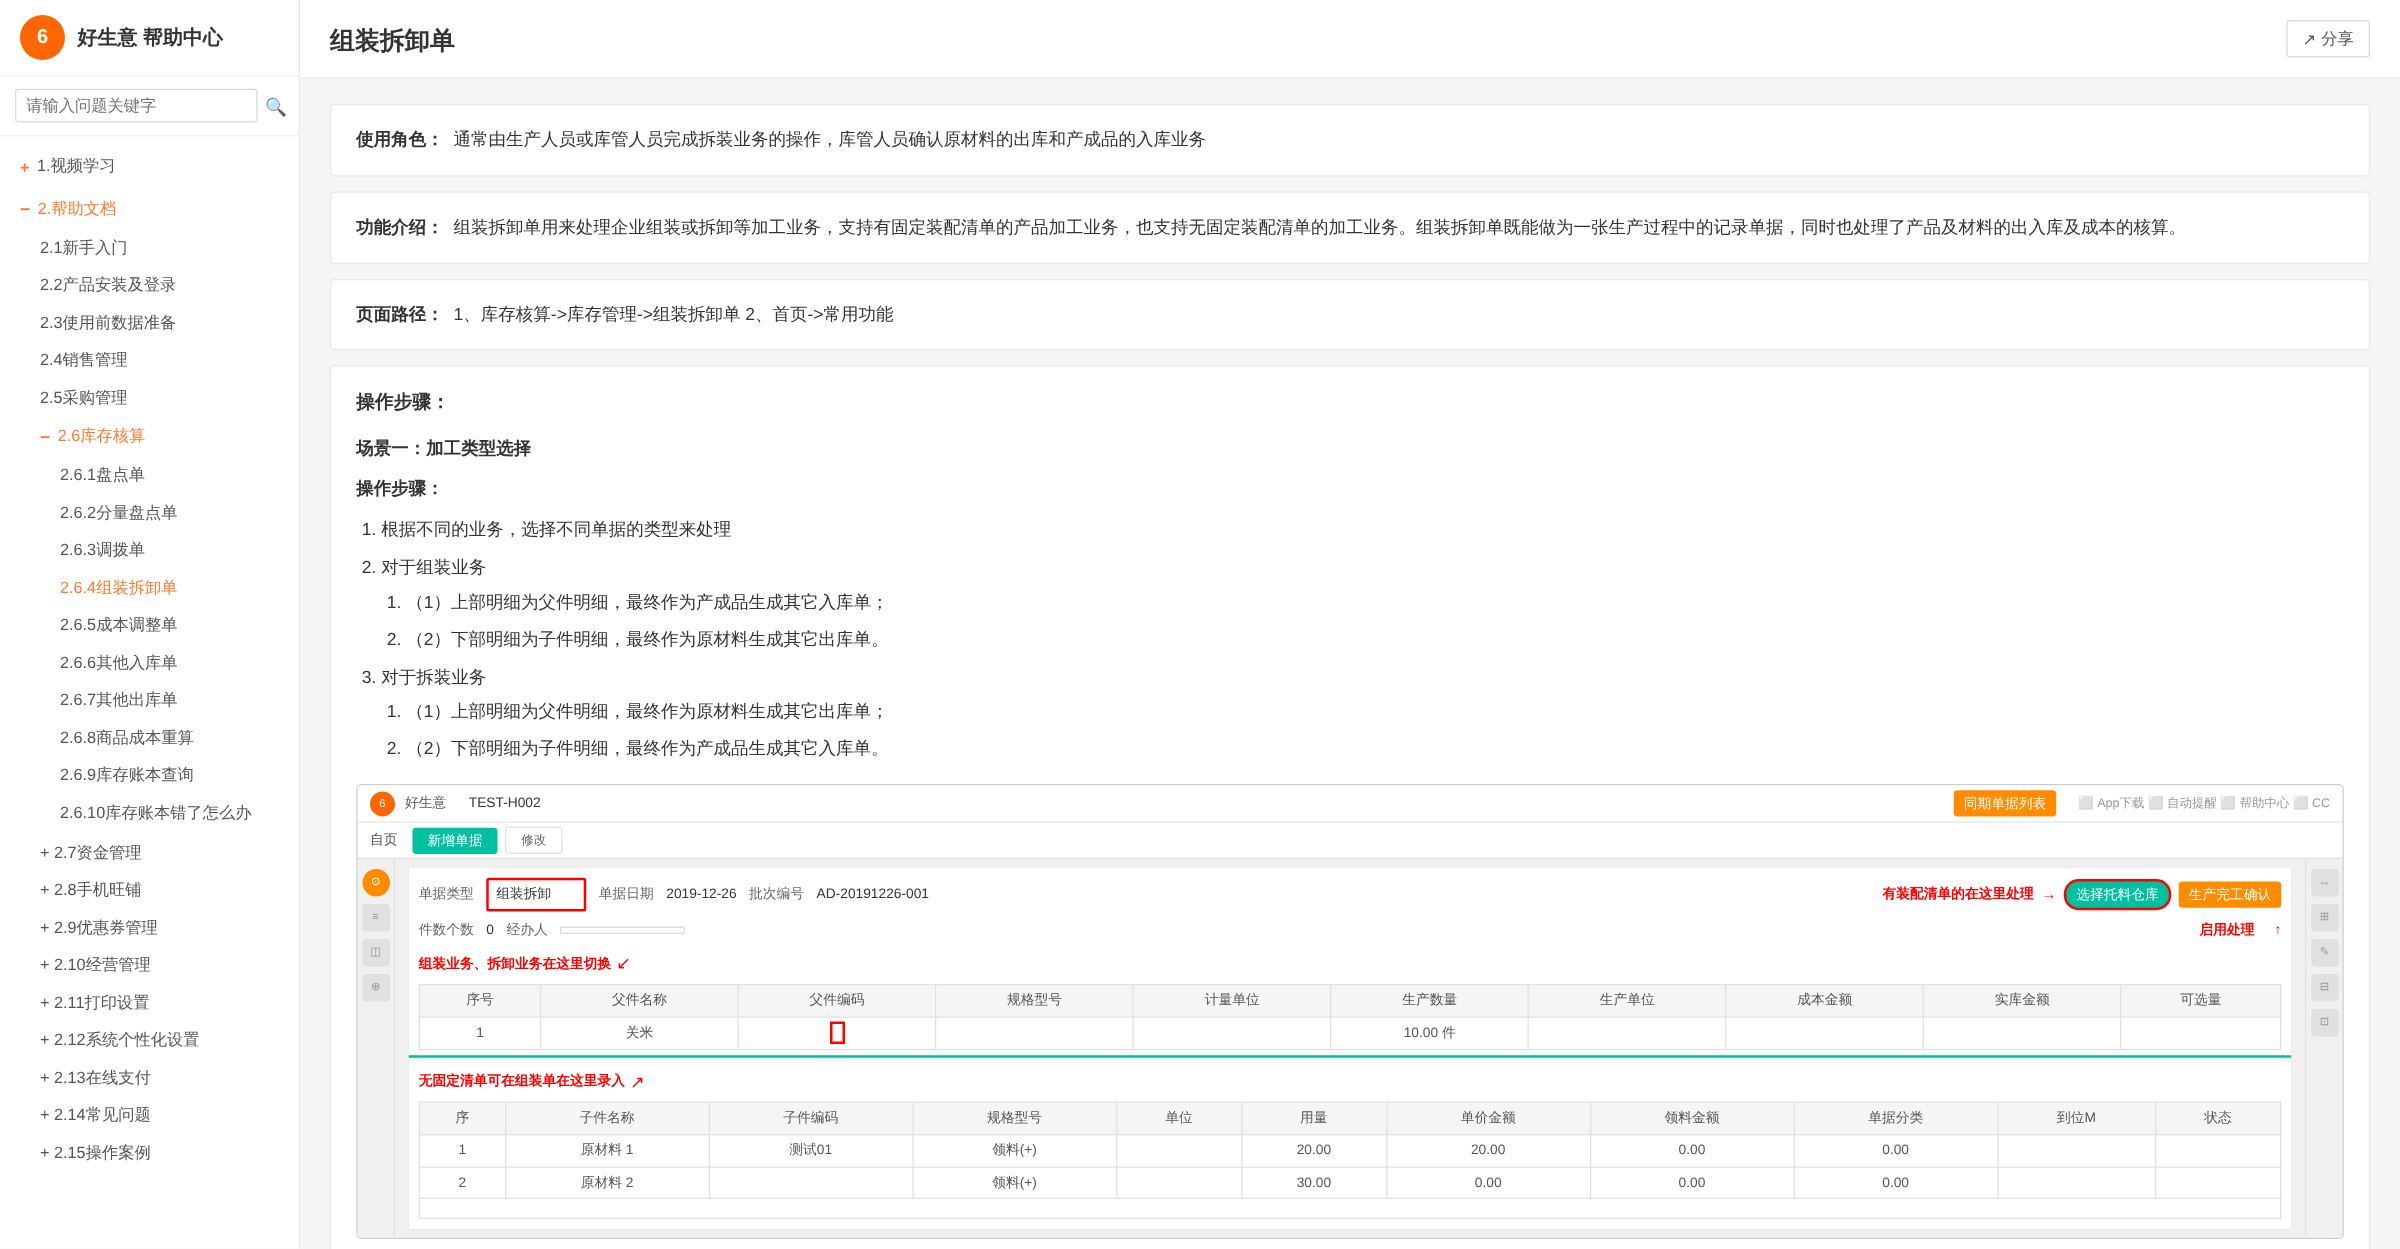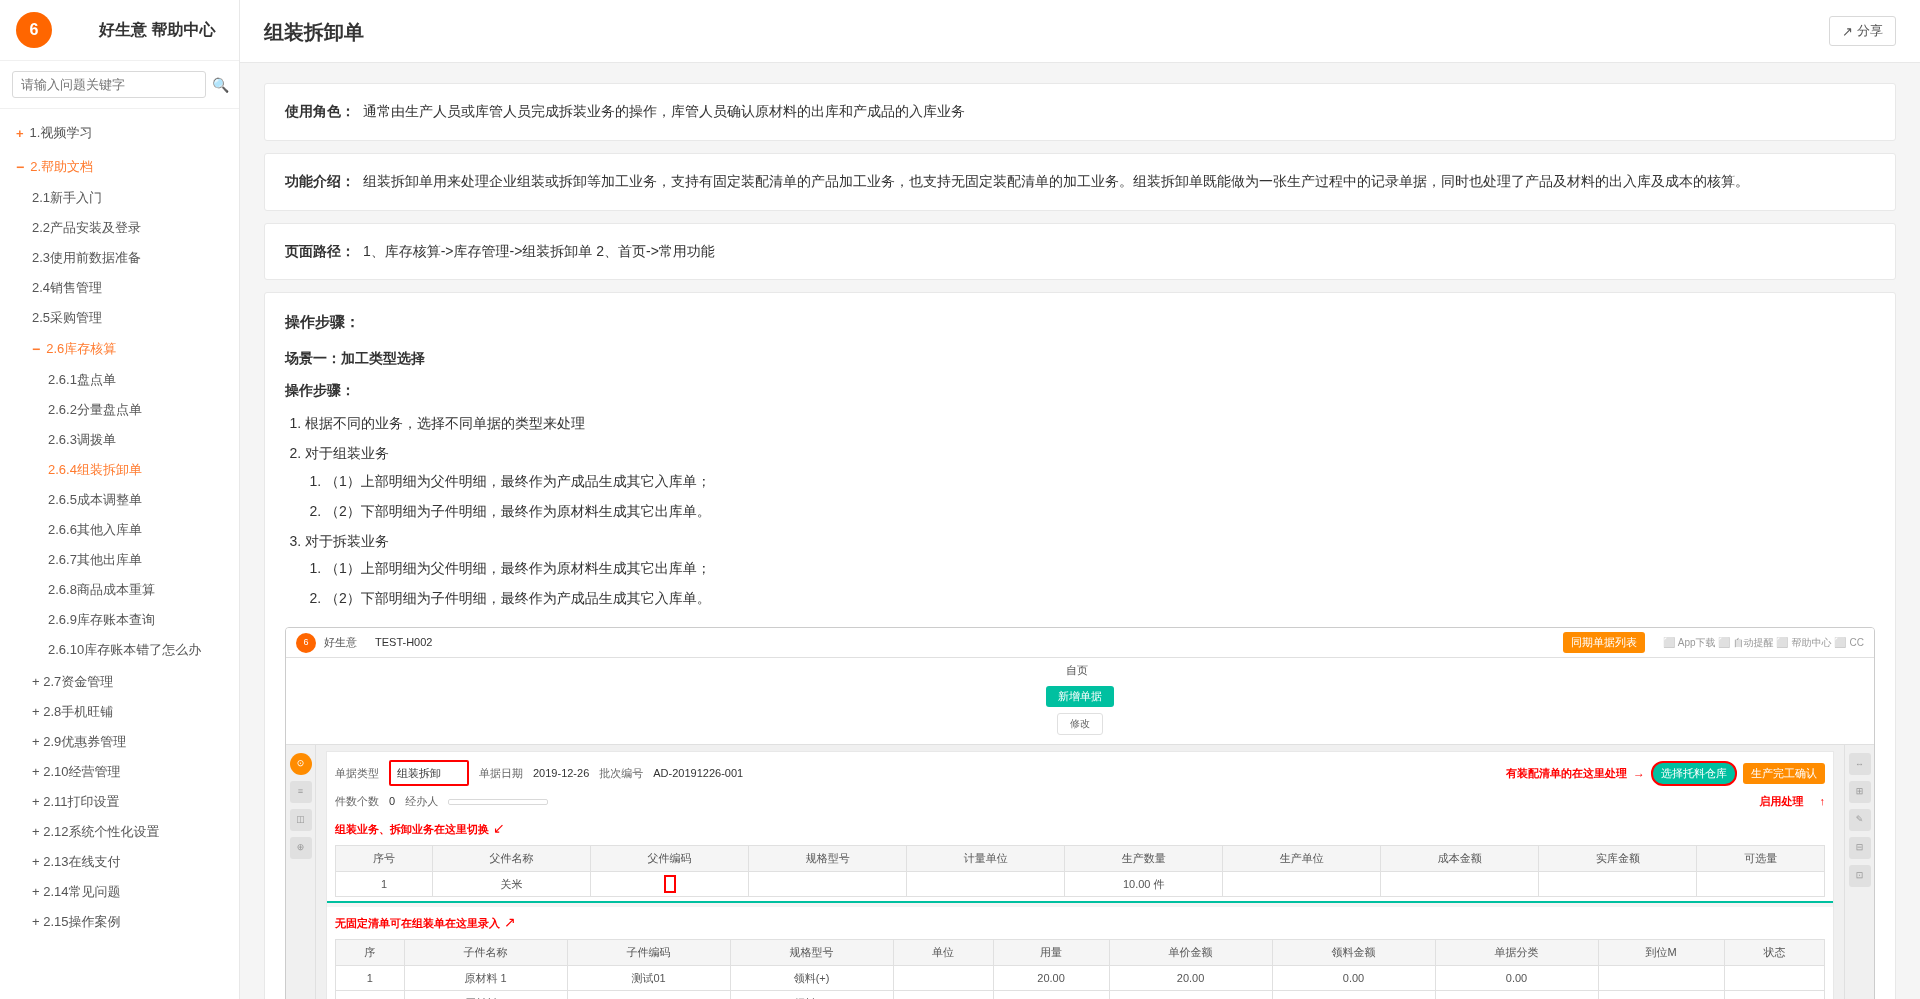--- a/index.html
+++ b/index.html
@@ -35,21 +35,20 @@
       font-size: 16px;
       font-weight: bold;
       margin-right: 10px;
       flex-shrink: 0;
     }
 
     .brand-title {
       font-size: 16px;
       font-weight: 600;
       color: #333;
-      margin-left: 37px;
     }
 
     .search-box {
       padding: 10px 12px;
       border-bottom: 1px solid #f0f0f0;
       display: flex;
       align-items: center;
       gap: 6px;
     }
 
@@ -240,21 +239,20 @@
     }
 
     .screenshot-nav {
       background: #fff;
       border-bottom: 1px solid #e0e0e0;
       padding: 3px 10px;
       display: flex;
       align-items: center;
       gap: 6px;
       font-size: 11px;
-      flex-direction: column;
     }
 
     .ss-btn-orange {
       background: #ff8c00;
       color: #fff;
       border: none;
       border-radius: 3px;
       padding: 3px 8px;
       font-size: 11px;
       cursor: pointer;

